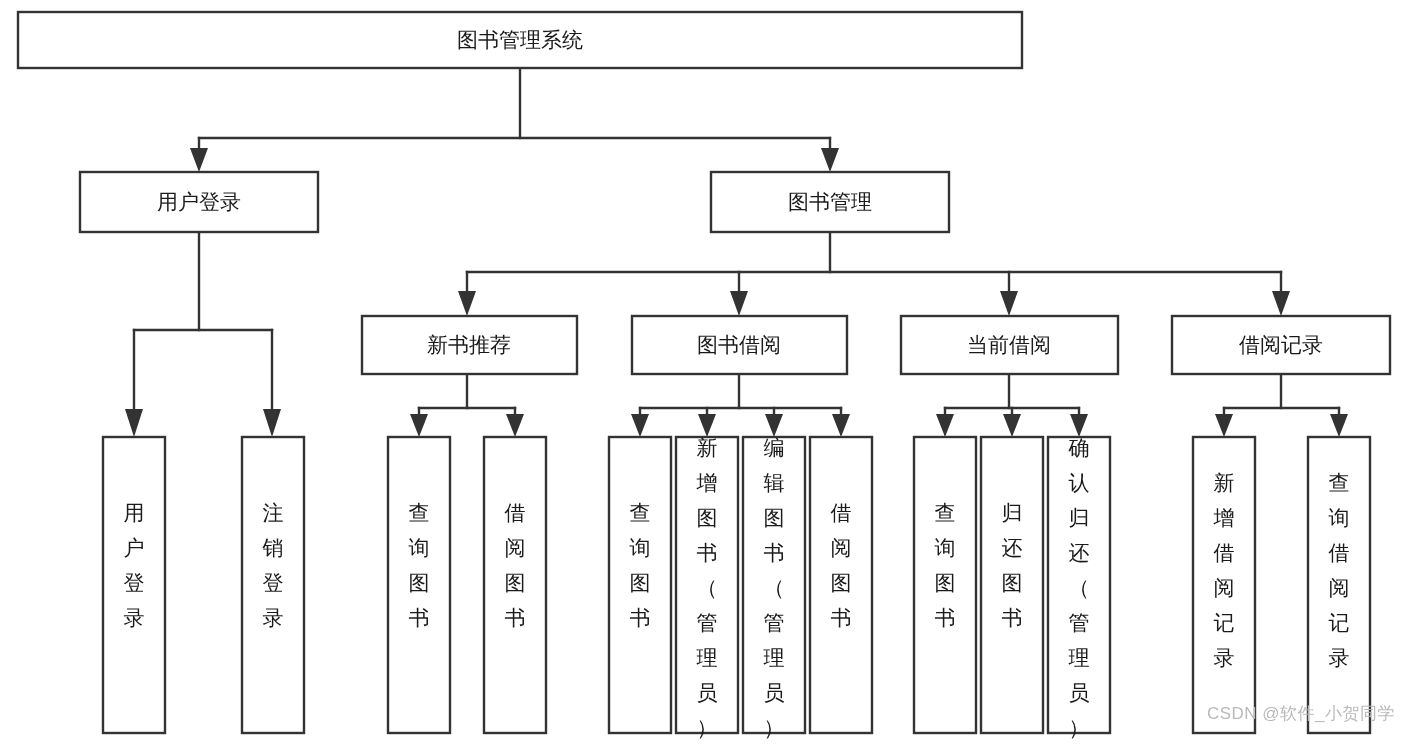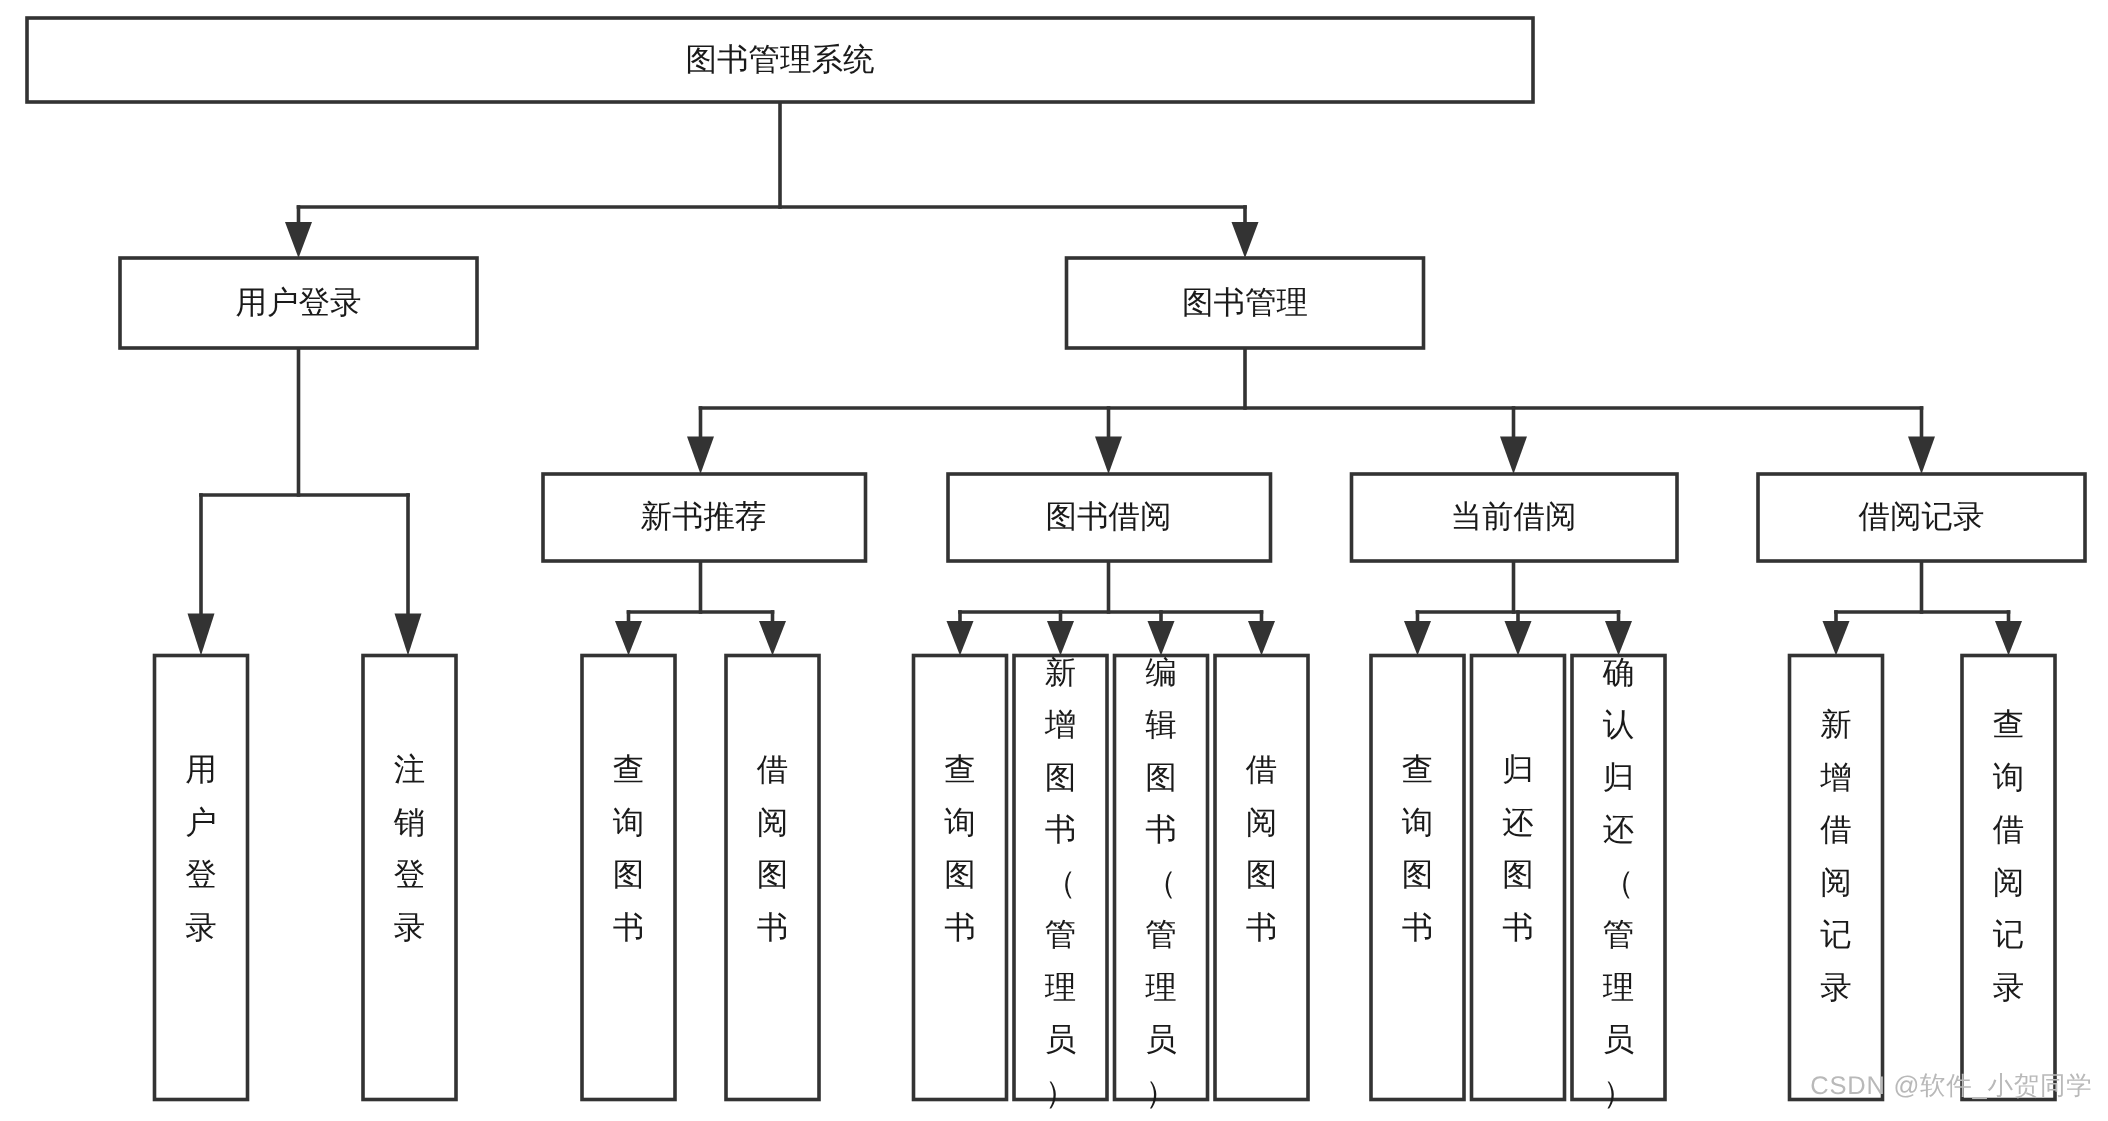--- a/index.html
+++ b/index.html
@@ -49,21 +49,21 @@
     fill: none;
     stroke-linecap: square;
   }
   .arrow-head {
     fill: #333333;
     stroke: none;
   }
   .watermark {
     position: absolute;
     right: 10px;
-    bottom: 12px;
+    bottom: 22px;
     font-family: "Liberation Sans", "DejaVu Sans", sans-serif;
     font-size: 17px;
     color: #b9b9b9;
     letter-spacing: 0.5px;
     white-space: nowrap;
     pointer-events: none;
   }
 </style>
 </head>
 <body>

